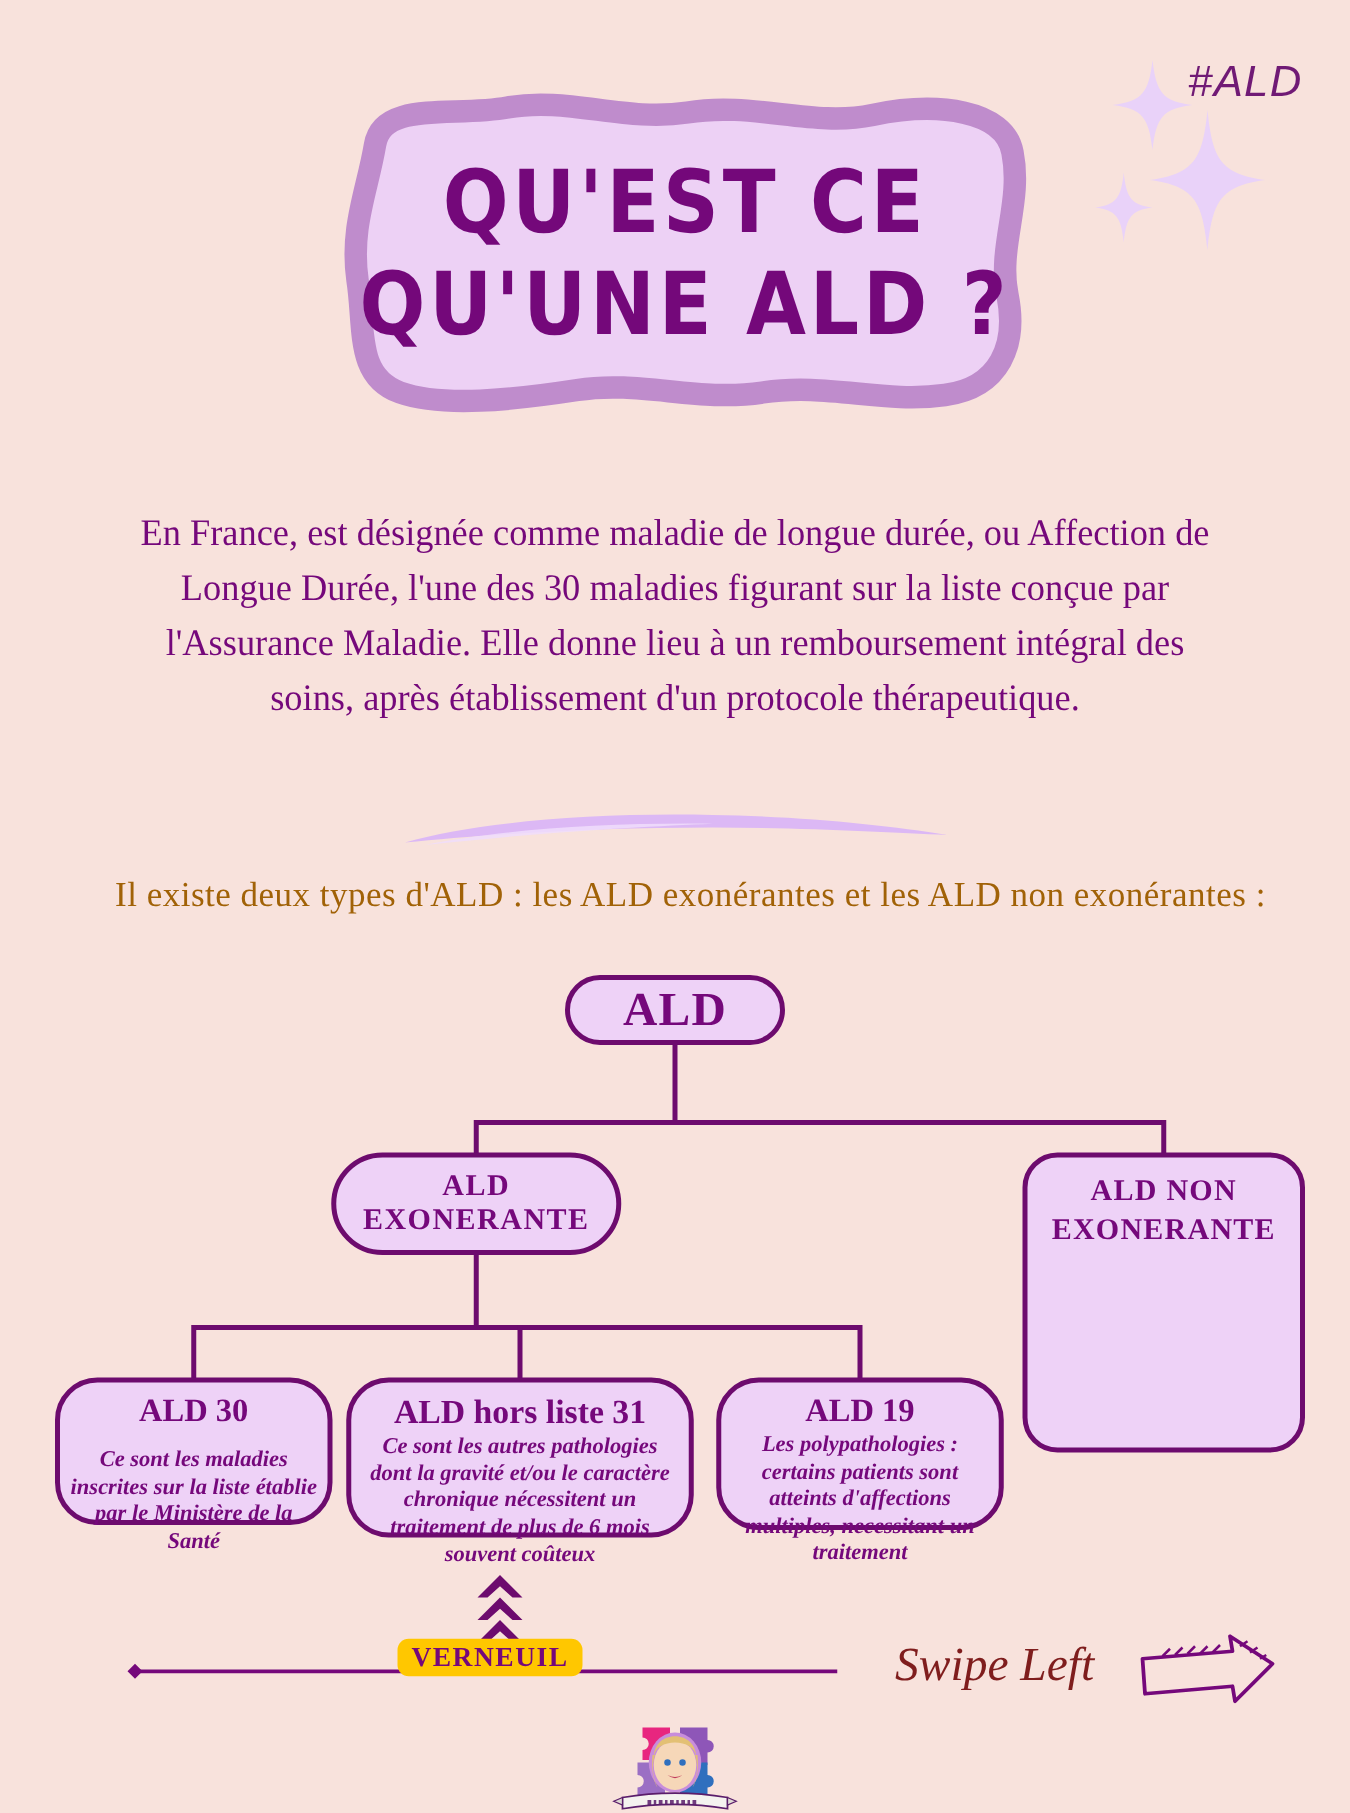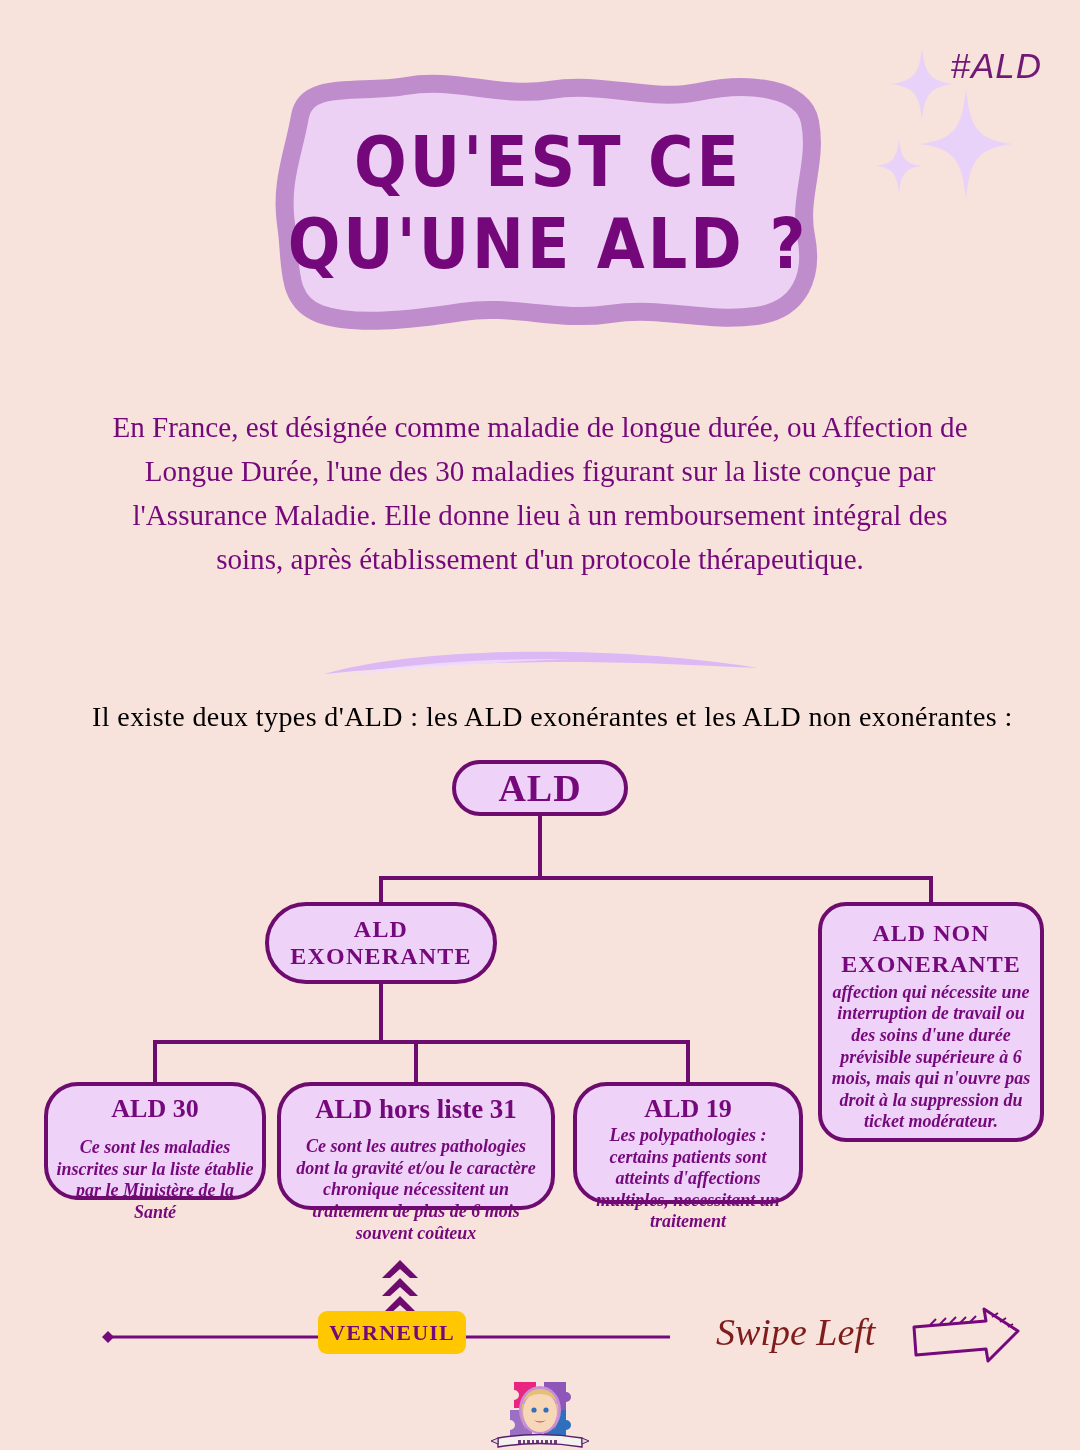--- a/index.html
+++ b/index.html
@@ -88,29 +88,29 @@
   
   #types-paragraph {
     position: absolute;
     left: 92px;
     top: 695px;
     width: 935px;
     text-align: left;
     font-family: "Liberation Serif", serif;
     font-size: 28px;
     line-height: 1.6;
-    color: #000000;
+    color: #a16207;
     letter-spacing: 0.4px;
   }
 
   
   #diagram {
     position: absolute;
     left: 0;
-    top: 744px;
+    top: 764px;
     width: 1001px;
     height: 480px;
   }
   #connectors {
     position: absolute;
     left: 0;
     top: 0;
   }
   .node {
     position: absolute;
@@ -166,21 +166,21 @@
   }
   #node-ald30 .node-title { font-size: 26px; margin-bottom: 14px; }
   #node-ald30 .node-desc { font-size: 18px; }
 
   #node-ald31 {
     left: 277px; top: 338px; width: 278px; height: 128px;
     border-radius: 34px;
     justify-content: flex-start;
     padding-top: 8px;
   }
-  #node-ald31 .node-title { font-size: 27px; margin-bottom: 12px; }
+  #node-ald31 .node-title { font-size: 27px; margin-bottom: 2px; }
   #node-ald31 .node-desc { font-size: 18px; }
 
   #node-ald32 {
     left: 573px; top: 338px; width: 230px; height: 122px;
     border-radius: 34px;
     justify-content: flex-start;
     padding-top: 8px;
   }
   #node-ald32 .node-title { font-size: 26px; margin-bottom: 2px; }
   #node-ald32 .node-desc { font-size: 18px; }
@@ -200,21 +200,21 @@
     left: 100px;
     top: 1330px;
     width: 570px;
     height: 14px;
   }
   #verneuil-badge {
     position: absolute;
     left: 318px;
     top: 1311px;
     width: 148px;
-    height: 43px;
+    height: 30px;
     background: #ffc700;
     border-radius: 9px;
     display: flex;
     align-items: center;
     justify-content: center;
   }
   #verneuil-badge span {
     font-family: "Liberation Serif", serif;
     font-weight: 700;
     font-size: 22px;
@@ -319,21 +319,20 @@
   </div>
 
   <div class="node" id="node-exonerante">
     <div class="node-title">ALD</div>
     <div class="node-title">EXONERANTE</div>
   </div>
 
   <div class="node" id="node-non-exonerante">
     <div class="node-title">ALD NON</div>
     <div class="node-title">EXONERANTE</div>
-    <div class="node-desc">affection qui nécessite une interruption de travail ou des soins d'une durée prévisible supérieure à 6 mois, mais qui n'ouvre pas droit à la suppression du ticket modérateur.</div>
   </div>
 
   <div class="node" id="node-ald30">
     <div class="node-title">ALD 30</div>
     <div class="node-desc">Ce sont les maladies inscrites sur la liste établie par le Ministère de la Santé</div>
   </div>
 
   <div class="node" id="node-ald31">
     <div class="node-title">ALD hors liste 31</div>
     <div class="node-desc">Ce sont les autres pathologies  dont la gravité et/ou le caractère chronique nécessitent un traitement de plus de 6 mois souvent coûteux</div>

